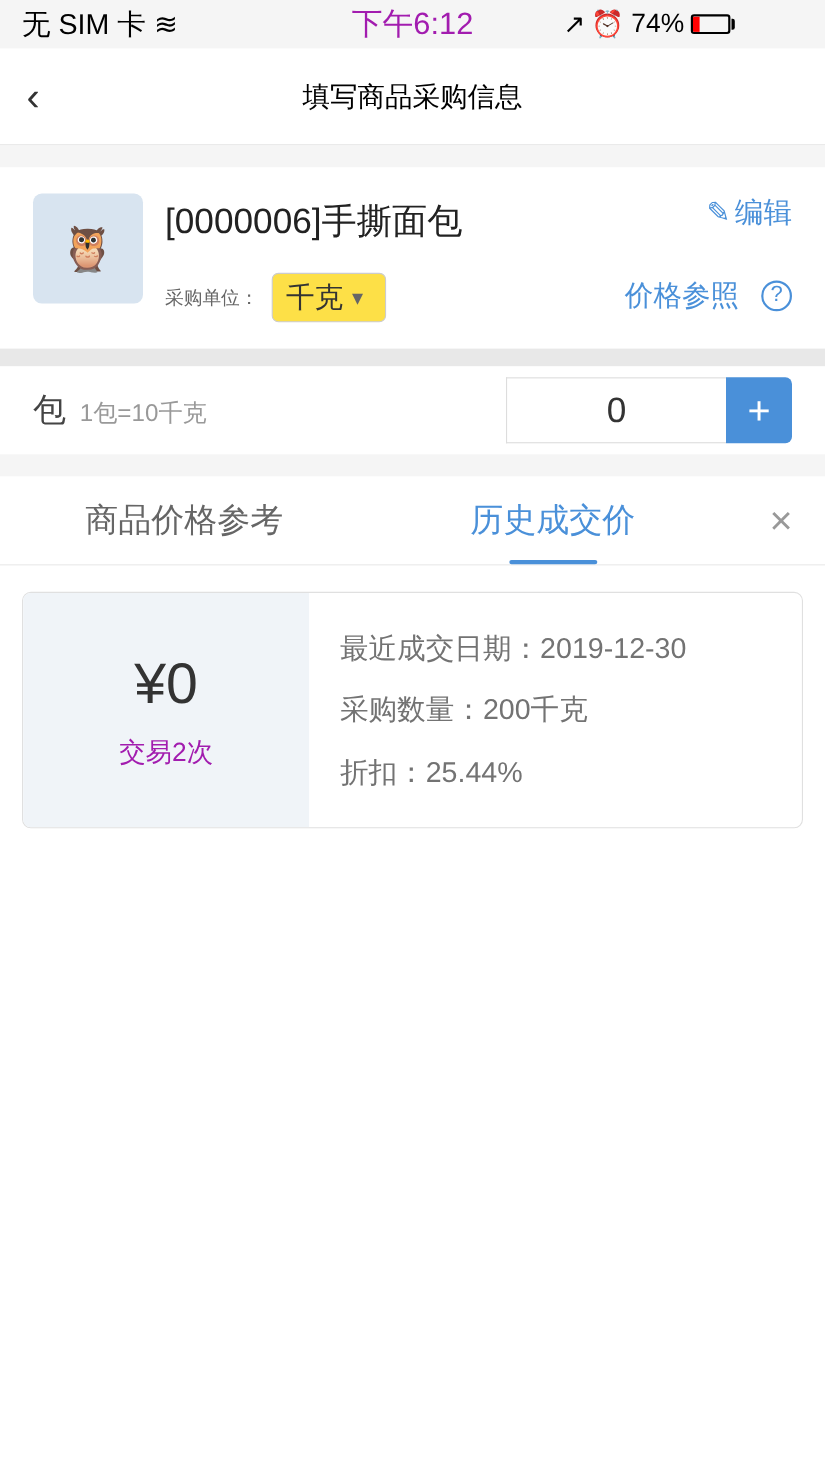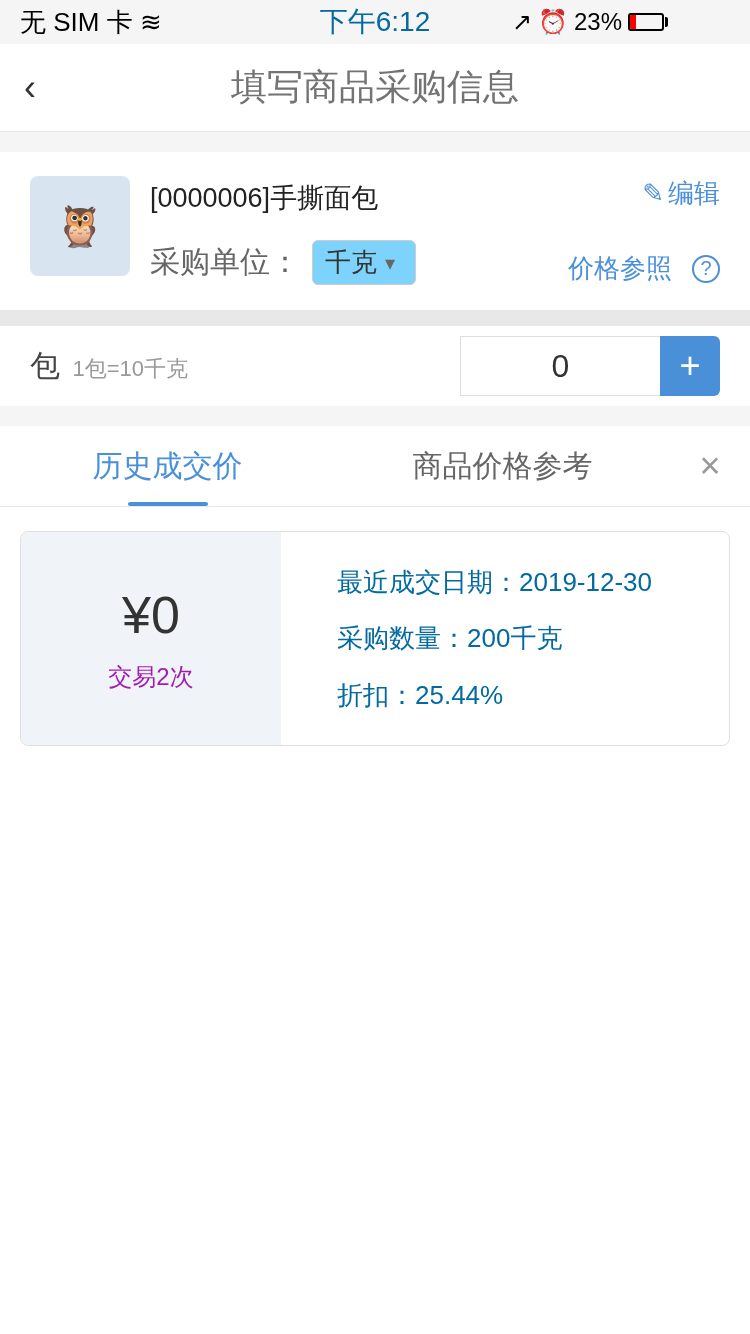--- a/index.html
+++ b/index.html
@@ -23,21 +23,21 @@
       padding: 0 20px;
     }
     .status-left {
       font-size: 26px;
       font-weight: 500;
       color: #000;
     }
     .status-center {
       font-size: 28px;
       font-weight: 500;
-      color: #0369a1;
+      color: #a21caf;
       position: absolute;
       left: 50%;
       transform: translateX(-50%);
     }
     .status-right {
       display: flex;
       align-items: center;
       gap: 6px;
       font-size: 24px;
       color: #000;
@@ -79,23 +79,23 @@
       border-bottom: 1px solid #e8e8e8;
     }
     .nav-back {
       position: absolute;
       left: 24px;
       font-size: 36px;
       color: #333;
       cursor: pointer;
     }
     .nav-title {
-      font-size: 36px;
+      font-size: 25px;
       font-weight: 500;
-      color: #737373;
+      color: #000000;
     }
 
     
     .product-card {
       background: #fff;
       margin-top: 20px;
       padding: 24px 30px;
     }
     .product-header {
       display: flex;
@@ -121,40 +121,40 @@
       font-size: 40px;
       color: #7a9fc0;
     }
     .product-info {
       display: flex;
       flex-direction: column;
       gap: 24px;
       padding-top: 4px;
     }
     .product-name {
-      font-size: 27px;
+      font-size: 32px;
       color: #222;
       font-weight: 500;
     }
     .product-unit-row {
       display: flex;
       align-items: center;
       gap: 12px;
     }
     .unit-label {
-      font-size: 30px;
+      font-size: 17px;
       color: #666;
     }
     .unit-select {
       border: 1px solid #ccc;
       border-radius: 6px;
       padding: 4px 20px 4px 12px;
       font-size: 26px;
       color: #333;
-      background: #7dd3fc;
+      background: #fde047;
       position: relative;
       display: inline-flex;
       align-items: center;
       gap: 8px;
     }
     .unit-select-arrow {
       font-size: 20px;
       color: #666;
     }
     .product-edit {
@@ -316,41 +316,40 @@
     .price-card-right {
       flex: 1;
       padding: 32px 28px;
       display: flex;
       flex-direction: column;
       justify-content: center;
       gap: 20px;
     }
     .price-detail-row {
       font-size: 26px;
-      color: #0369a1;
+      color: #737373;
       line-height: 1.4;
-      margin-left: 28px;
     }
 
     
     .content-area {
       background: #fff;
       min-height: 600px;
     }
   </style>
 </head>
 <body>
 
 <div class="status-bar">
   <span class="status-left">无 SIM 卡 ≋</span>
   <span class="status-center">下午6:12</span>
   <div class="status-right">
     <span>↗</span>
     <span>⏰</span>
-    <span>23%</span>
+    <span>74%</span>
     <div class="battery">
       <div class="battery-body">
         <div class="battery-fill"></div>
       </div>
       <div class="battery-tip"></div>
     </div>
   </div>
 </div>
 
 <div class="nav-bar">
@@ -398,25 +397,25 @@
     <span class="quantity-sub">1包=10千克</span>
   </div>
   <div class="quantity-controls">
     <input class="quantity-input" type="text" value="0" style="">
     <button class="quantity-plus">+</button>
   </div>
 </div>
 
 <div class="tabs-container">
   <div class="tabs-header">
+    <div class="tab-item">
+      <span>商品价格参考</span>
+    </div>
     <div class="tab-item active">
       <span>历史成交价</span>
-    </div>
-    <div class="tab-item">
-      <span>商品价格参考</span>
     </div>
     <div class="tab-close">×</div>
   </div>
 
   <div class="price-card">
     <div class="price-card-left">
       <span class="price-amount">¥0</span>
       <span class="price-transactions">交易2次</span>
     </div>
     <div class="price-card-right">

